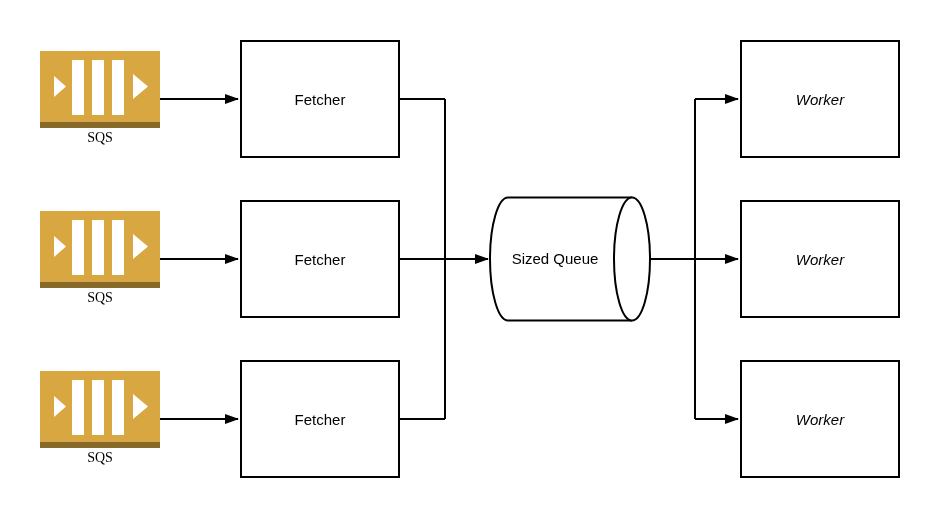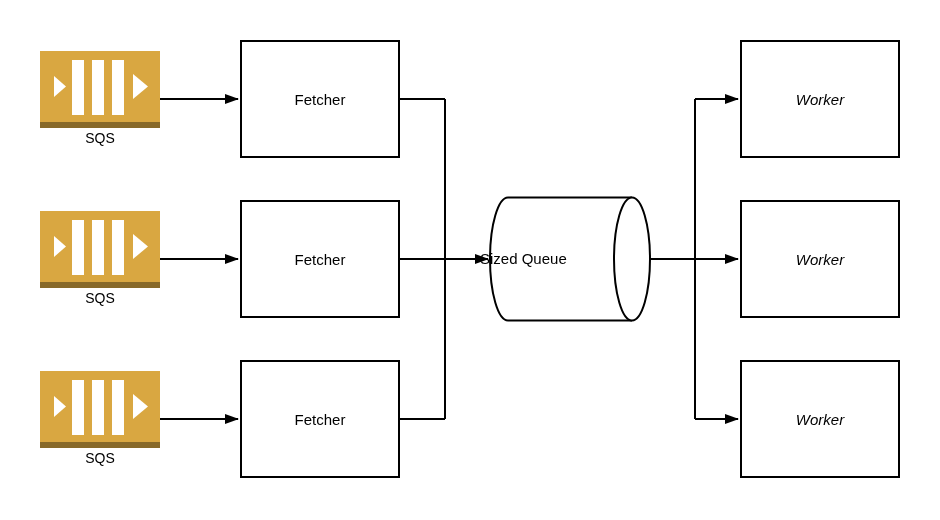--- a/index.html
+++ b/index.html
@@ -45,20 +45,21 @@
   }
   .fetcher { left: 240px; }
   .worker  { left: 740px; font-style: italic; }
   .row1 { top: 40px; }
   .row2 { top: 200px; }
   .row3 { top: 360px; }
   .sqs-node {
     position: absolute;
     left: 40px;
     width: 120px;
+    font-family: Liberation Serif, serif;
   }
   .sqs-node.irow1 { top: 51px; }
   .sqs-node.irow2 { top: 211px; }
   .sqs-node.irow3 { top: 371px; }
   .sqs-icon { display: block; }
   .sqs-label {
     text-align: center;
     font-size: 14px;
     line-height: 18px;
     margin-top: 1px;
@@ -71,21 +72,21 @@
   .queue-shape .shape {
     fill: #ffffff;
     stroke: #000000;
     stroke-width: 2;
   }
   .queue-label {
     position: absolute;
     left: 480px;
     top: 250px;
     width: 150px;
-    text-align: left;
+    text-align: center;
     font-size: 15px;
     line-height: 18px;
   }
 </style>
 </head>
 <body>
 
 <div class="canvas">
 
   <svg class="connectors" width="940" height="520" viewBox="0 0 940 520" xmlns="http://www.w3.org/2000/svg">

